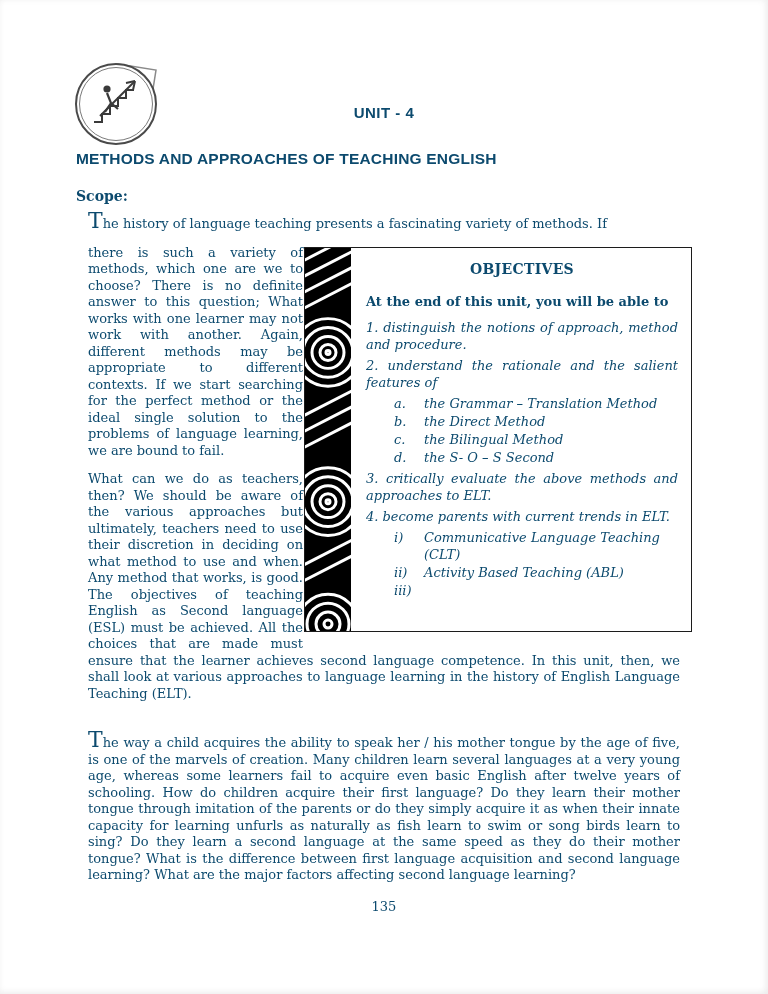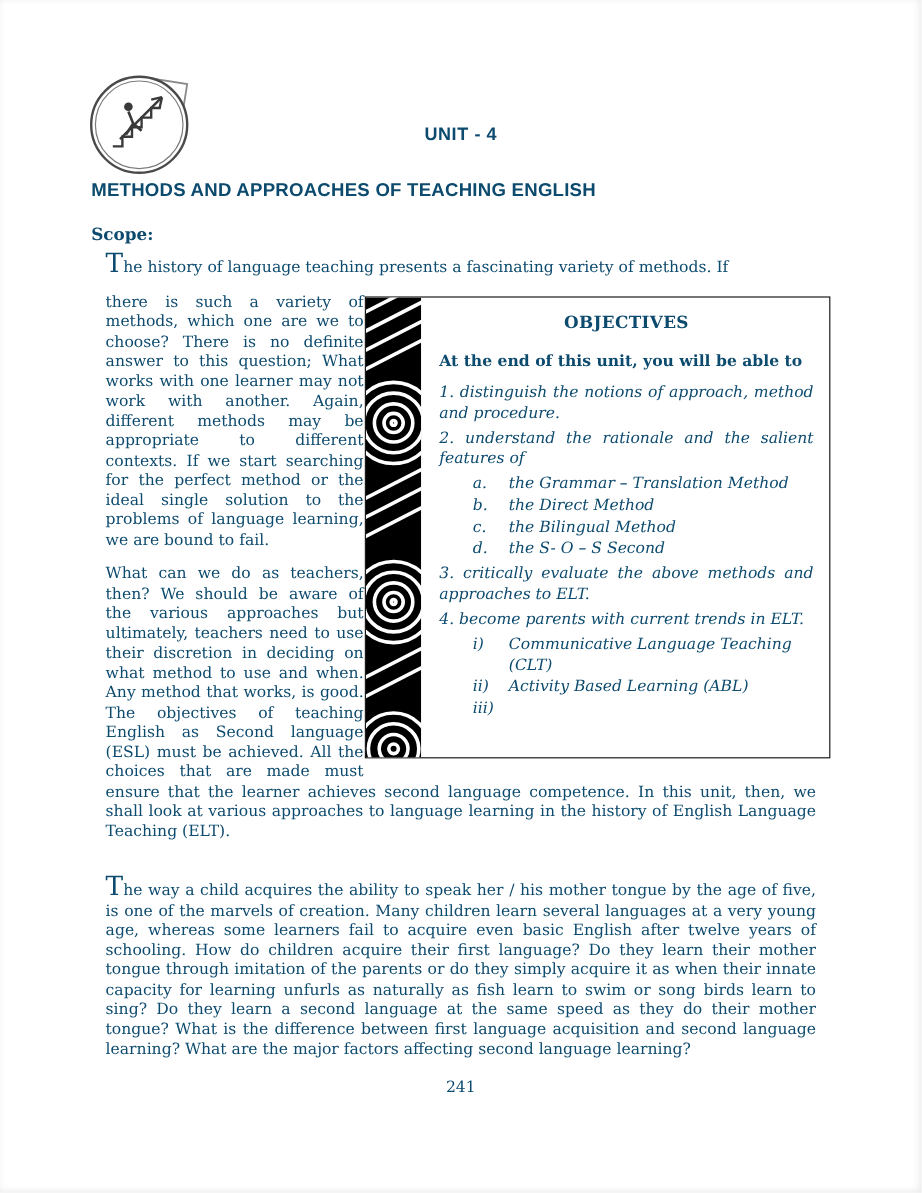--- a/index.html
+++ b/index.html
@@ -191,31 +191,31 @@
 
           <div class="obj-item l1"><span class="mk">3.</span> <span class="txt">critically evaluate the above methods and approaches to ELT.</span></div>
           <div class="obj-item l1"><span class="mk">4.</span> <span class="txt">become parents with current trends in ELT.</span></div>
 
           <div class="obj-item l2">
               <span class="mk">i)</span>
               <span class="txt">Communicative Language Teaching (CLT)</span>
             </div>
           <div class="obj-item l2">
               <span class="mk">ii)</span>
-              <span class="txt">Activity Based Learning (ABL)</span>
+              <span class="txt">Activity Based Teaching (ABL)</span>
             </div>
           <div class="obj-item l2">
               <span class="mk">iii)</span>
             </div>
         </div>
       </div>
 
       <p class="body-text">there is such a variety of methods, which one are we to choose? There is no definite answer to this question; What works with one learner may not work with another. Again, different methods may be appropriate to different contexts. If we start searching for the perfect method or the ideal single solution to the problems of language learning, we are bound to fail.</p>
       <p class="body-text">What can we do as teachers, then? We should be aware of the various approaches but ultimately, teachers need to use their discretion in deciding on what method to use and when. Any method that works, is good. The objectives of teaching English as Second language (ESL) must be achieved. All the choices that are made must ensure that the learner achieves second language competence. In this unit, then, we shall look at various approaches to language learning in the history of English Language Teaching (ELT).</p>
     </div>
 
     <p class="body-text p3"><span class="dropcap">T</span><span>he way a child acquires the ability to speak her / his mother tongue by the age of five, is one of the marvels of creation. Many children learn several languages at a very young age, whereas some learners fail to acquire even basic English after twelve years of schooling. How do children acquire their first language? Do they learn their mother tongue through imitation of the parents or do they simply acquire it as when their innate capacity for learning unfurls as naturally as fish learn to swim or song birds learn to sing? Do they learn a second language at the same speed as they do their mother tongue? What is the difference between first language acquisition and second language learning? What are the major factors affecting second language learning?</span></p>
 
   </div>
 
-  <div class="page-number">241</div>
+  <div class="page-number">135</div>
 
 </div>
 
 </body></html>

